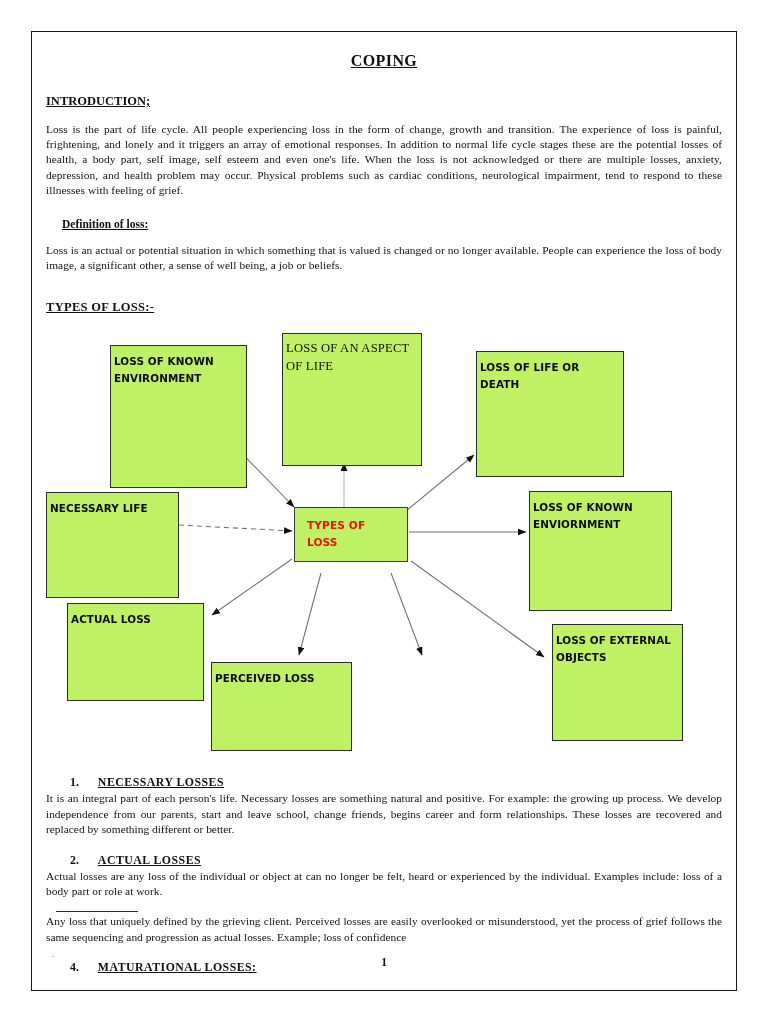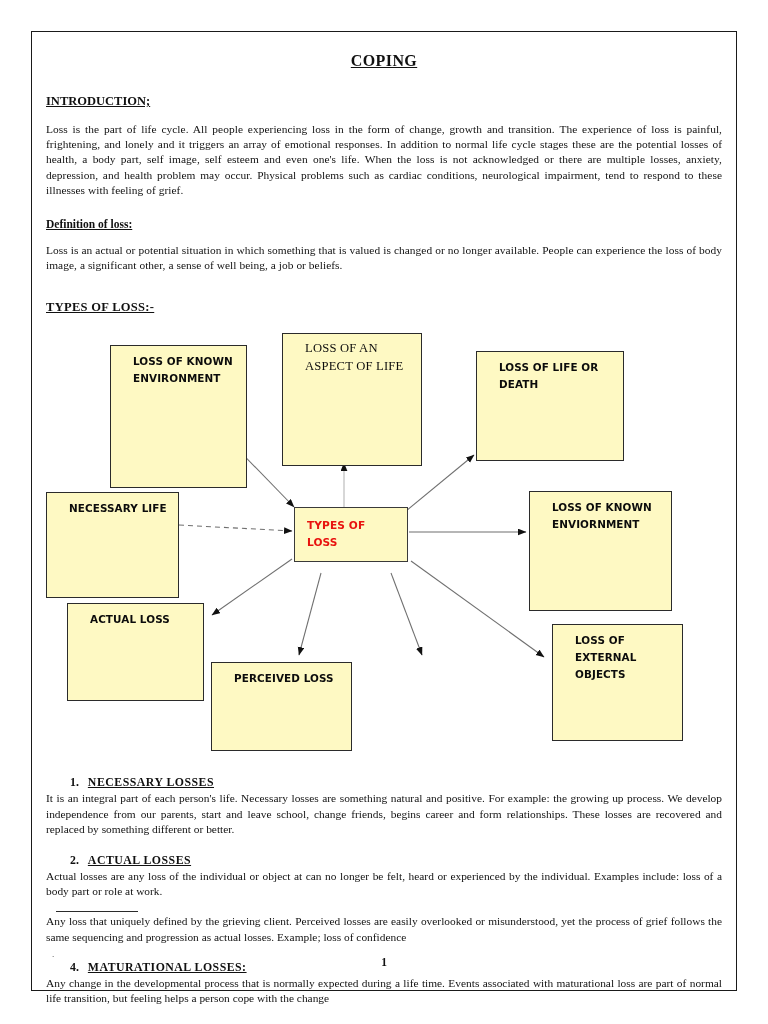--- a/index.html
+++ b/index.html
@@ -44,21 +44,21 @@
   .h-sec {
     font-weight: bold;
     font-size: 12.5px;
     text-decoration: underline;
     margin: 24px 0 0 0;
   }
   .h-sub {
     font-weight: bold;
     font-size: 11.5px;
     text-decoration: underline;
-    margin: 20px 0 0 0;
+    margin: 20px 0 0 16px;
   }
   .h-types {
     font-weight: bold;
     font-size: 12.5px;
     text-decoration: underline;
     margin: 27px 0 0 0;
     letter-spacing: 0.3px;
   }
   p.body {
     font-size: 11.4px;
@@ -77,27 +77,27 @@
   }
   #diagram svg {
     position: absolute;
     left: 0; top: 0;
     width: 678px; height: 330px;
   }
   .dbox {
     position: absolute;
     box-sizing: border-box;
     border: 1.6px solid #2b2b2b;
-    background: #fef9c3;
+    background: #bef264;
     font-family: "DejaVu Sans", "Liberation Sans", sans-serif;
     font-size: 10.4px;
     font-weight: bold;
     color: #0c0c0c;
     line-height: 17px;
-    padding: 7px 9px 0 22px;
+    padding: 7px 9px 0 3px;
     letter-spacing: 0.1px;
   }
   .dbox.serifbox {
     font-family: "Liberation Serif", "DejaVu Serif", serif;
     font-weight: normal;
     font-size: 12.6px;
     line-height: 18px;
     letter-spacing: 0.2px;
   }
   .dbox.center {
@@ -112,21 +112,21 @@
   
   .num-item { margin-top: 16px; }
   .num-head {
     font-size: 11.8px;
     font-weight: bold;
     margin-left: 24px;
   }
   .num-head .num { font-weight: bold; }
   .num-head .lbl {
     text-decoration: underline;
-    margin-left: 9px;
+    margin-left: 19px;
     letter-spacing: 0.5px;
   }
   .num-body {
     font-size: 11.4px;
     line-height: 15.2px;
     text-align: justify;
     margin: 1px 0 0 0;
   }
   .mini-rule {
     width: 82px;
@@ -197,21 +197,21 @@
       </svg>
 
       <div class="dbox" style="left:64px; top:12px; width:137px; height:143px;">
         <span>LOSS OF KNOWN ENVIRONMENT</span>
       </div>
 
       <div class="dbox serifbox" style="left:236px; top:0px; width:140px; height:133px; padding-top:5px;">
         <span>LOSS OF AN ASPECT OF LIFE</span>
       </div>
 
-      <div class="dbox" style="left:430px; top:18px; width:148px; height:110px;">
+      <div class="dbox" style="left:430px; top:18px; width:148px; height:126px;">
         <span>LOSS OF LIFE OR DEATH</span>
       </div>
 
       <div class="dbox" style="left:0px; top:159px; width:133px; height:106px;">
         <span>NECESSARY LIFE</span>
       </div>
 
       <div class="dbox center" style="left:248px; top:174px; width:114px; height:55px;">
         <span>TYPES OF LOSS</span>
       </div>
@@ -256,19 +256,18 @@
     <div class="num-item" style="margin-top:2px">
       <p class="num-body">Any loss that uniquely defined by the grieving client. Perceived losses are easily overlooked or misunderstood, yet the process of grief follows the same sequencing and progression as actual losses. Example; loss of confidence</p>
     </div>
 
     <div class="stray-dot">.</div>
 
     <div class="num-item" style="margin-top:2px">
       <div class="num-head">
         <span class="num">4.</span><span class="lbl">MATURATIONAL LOSSES:</span>
       </div>
-      <p class="num-body">Any change in the developmental process that is normally expected during a life time. Events associated with maturational loss are part of normal life transition, but feeling helps a person cope with the change</p>
     </div>
 
     <div class="page-num">1</div>
 
   </div>
 </div>
 
 </body></html>

